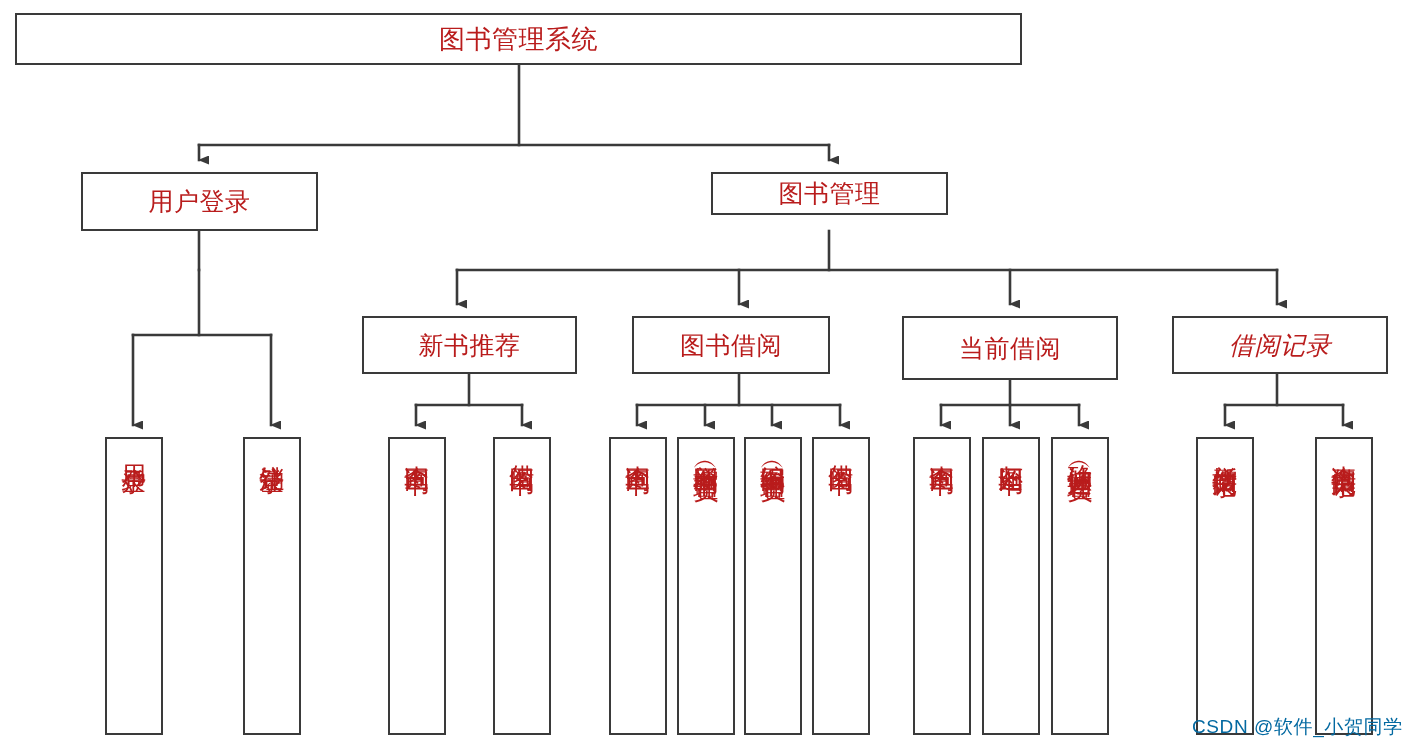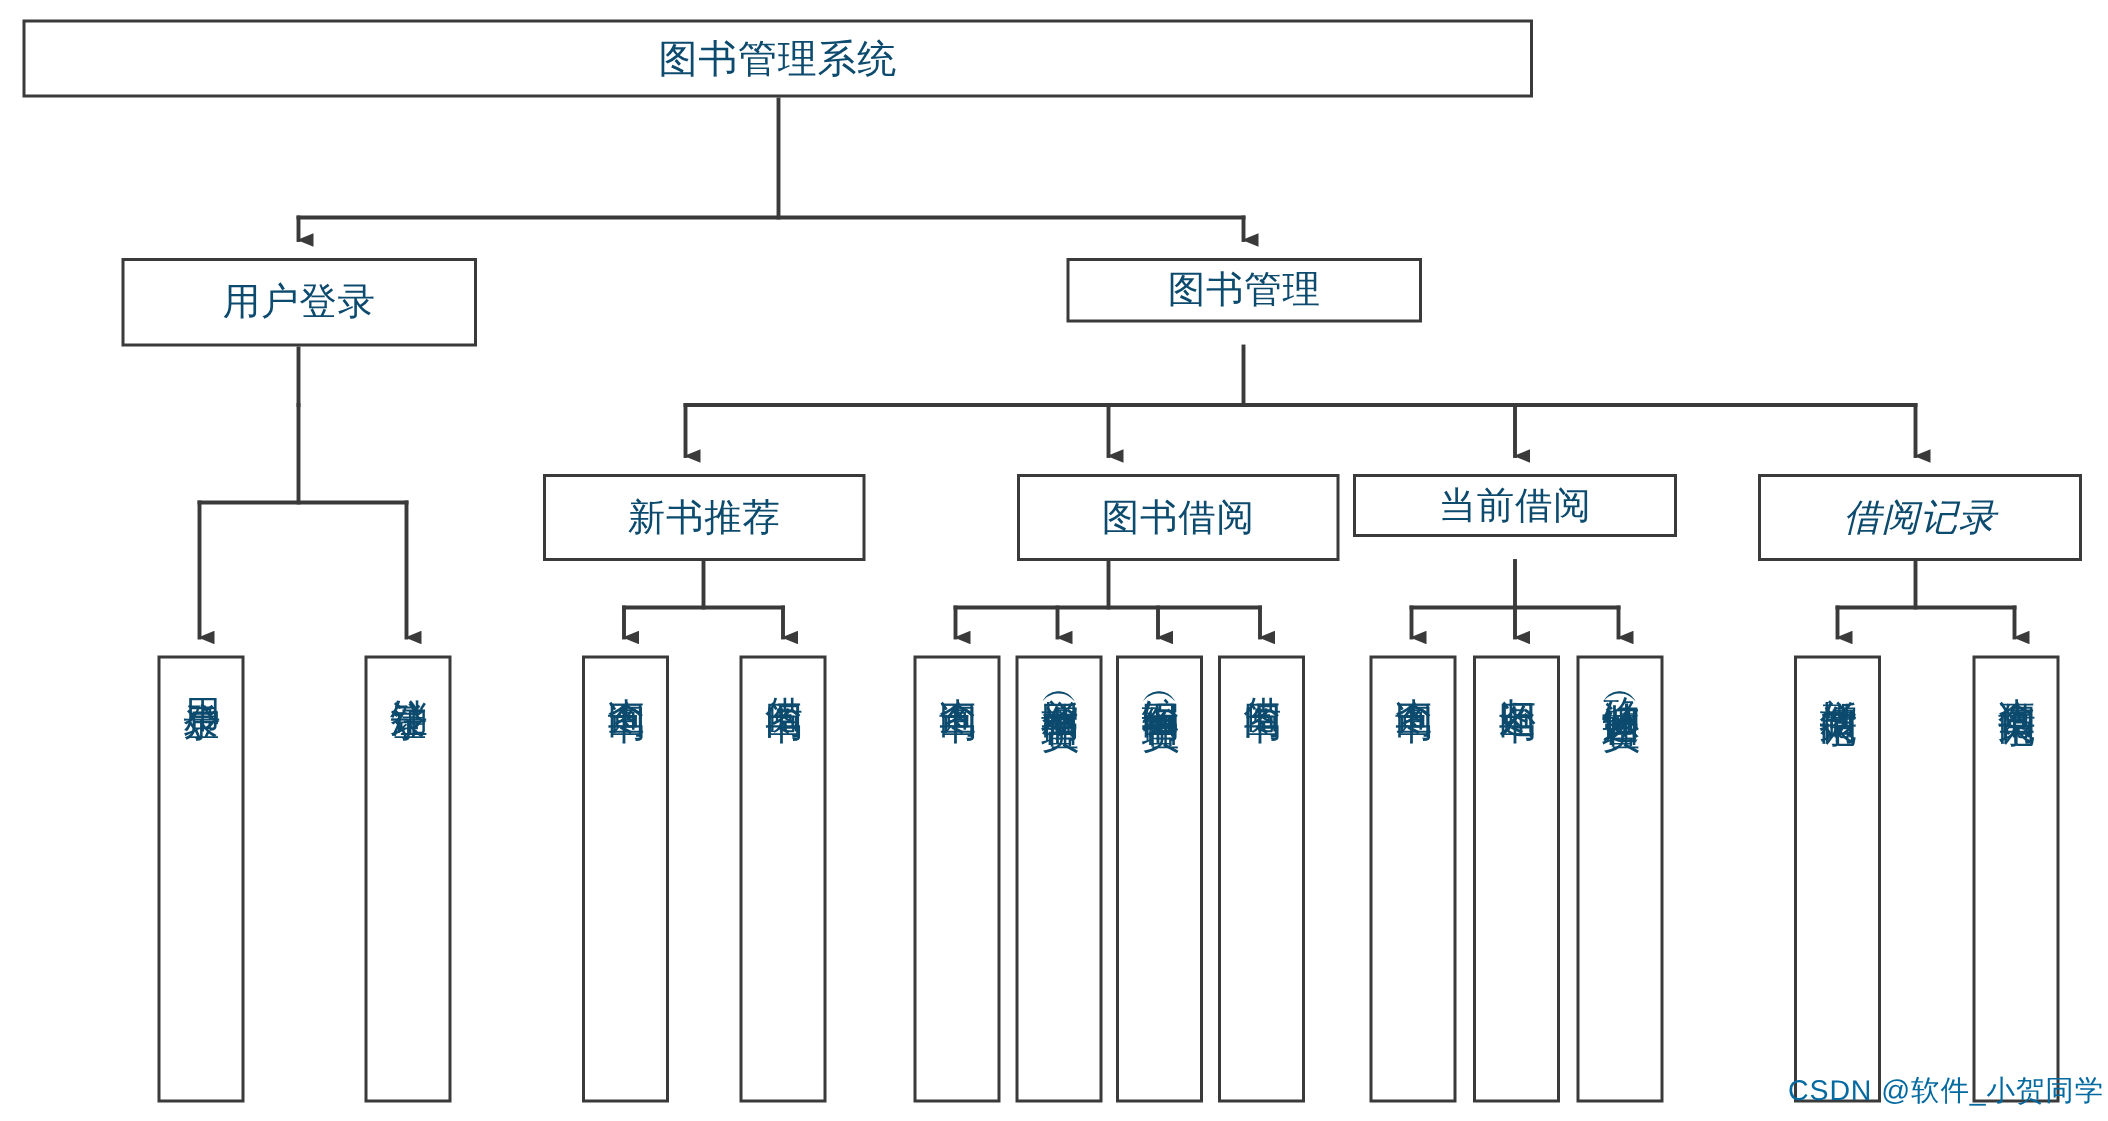--- a/index.html
+++ b/index.html
@@ -26,21 +26,21 @@
     height: 747px;
   }
   .node {
     position: absolute;
     box-sizing: border-box;
     border: 2px solid #3a3a3a;
     background: #ffffff;
     display: flex;
     align-items: center;
     justify-content: center;
-    color: #0c4a6e;
+    color: #b91c1c;
     z-index: 3;
   }
   .node-label {
     display: block;
     text-align: center;
     line-height: 1.16;
     letter-spacing: 0.5px;
   }
   .node.horizontal .node-label {
     writing-mode: horizontal-tb;
@@ -136,24 +136,24 @@
   <div class="node horizontal" style="left:81px; top:172px; width:237px; height:59px;">
     <span class="node-label">用户登录</span>
   </div>
   <div class="node horizontal" style="left:711px; top:172px; width:237px; height:43px;">
     <span class="node-label">图书管理</span>
   </div>
 
   <div class="node horizontal" style="left:362px; top:316px; width:215px; height:58px;">
     <span class="node-label">新书推荐</span>
   </div>
-  <div class="node horizontal" style="left:632px; top:316px; width:215px; height:58px;margin-left:46px;">
+  <div class="node horizontal" style="left:632px; top:316px; width:198px; height:58px;">
     <span class="node-label">图书借阅</span>
   </div>
-  <div class="node horizontal" style="left:902px; top:316px; width:216px; height:42px;">
+  <div class="node horizontal" style="left:902px; top:316px; width:216px; height:64px;">
     <span class="node-label">当前借阅</span>
   </div>
   <div class="node horizontal" style="left:1172px; top:316px; width:216px; height:58px;font-style:italic;">
     <span class="node-label">借阅记录</span>
   </div>
 
   <div class="node vertical" style="left:105px; top:437px; width:58px; height:298px;">
     <span class="node-label">用户登录</span>
   </div>
   <div class="node vertical" style="left:243px; top:437px; width:58px; height:298px;">

